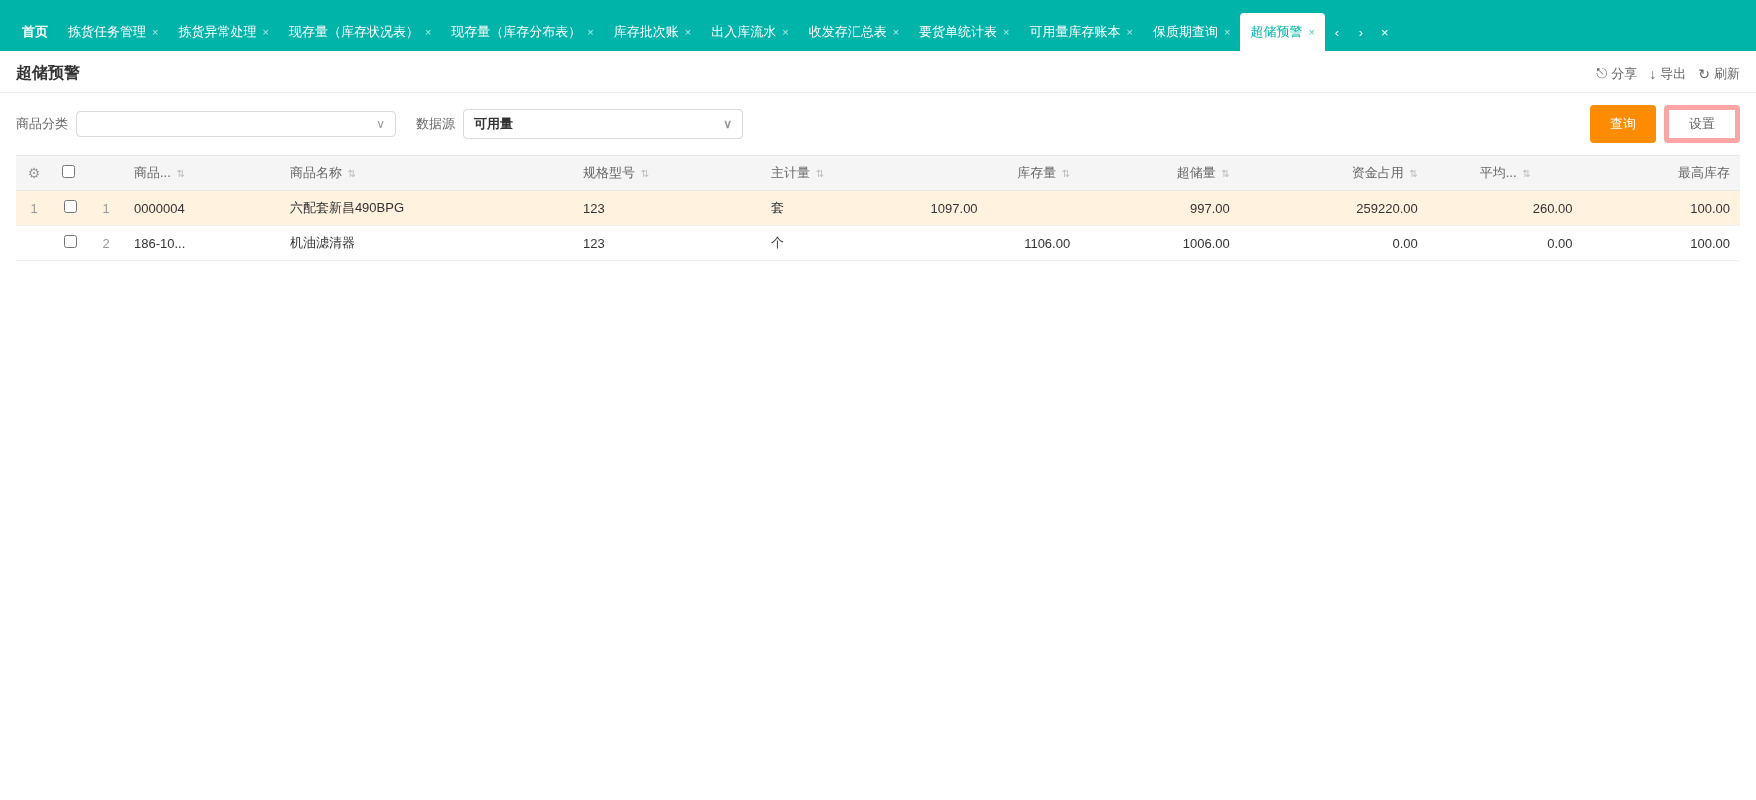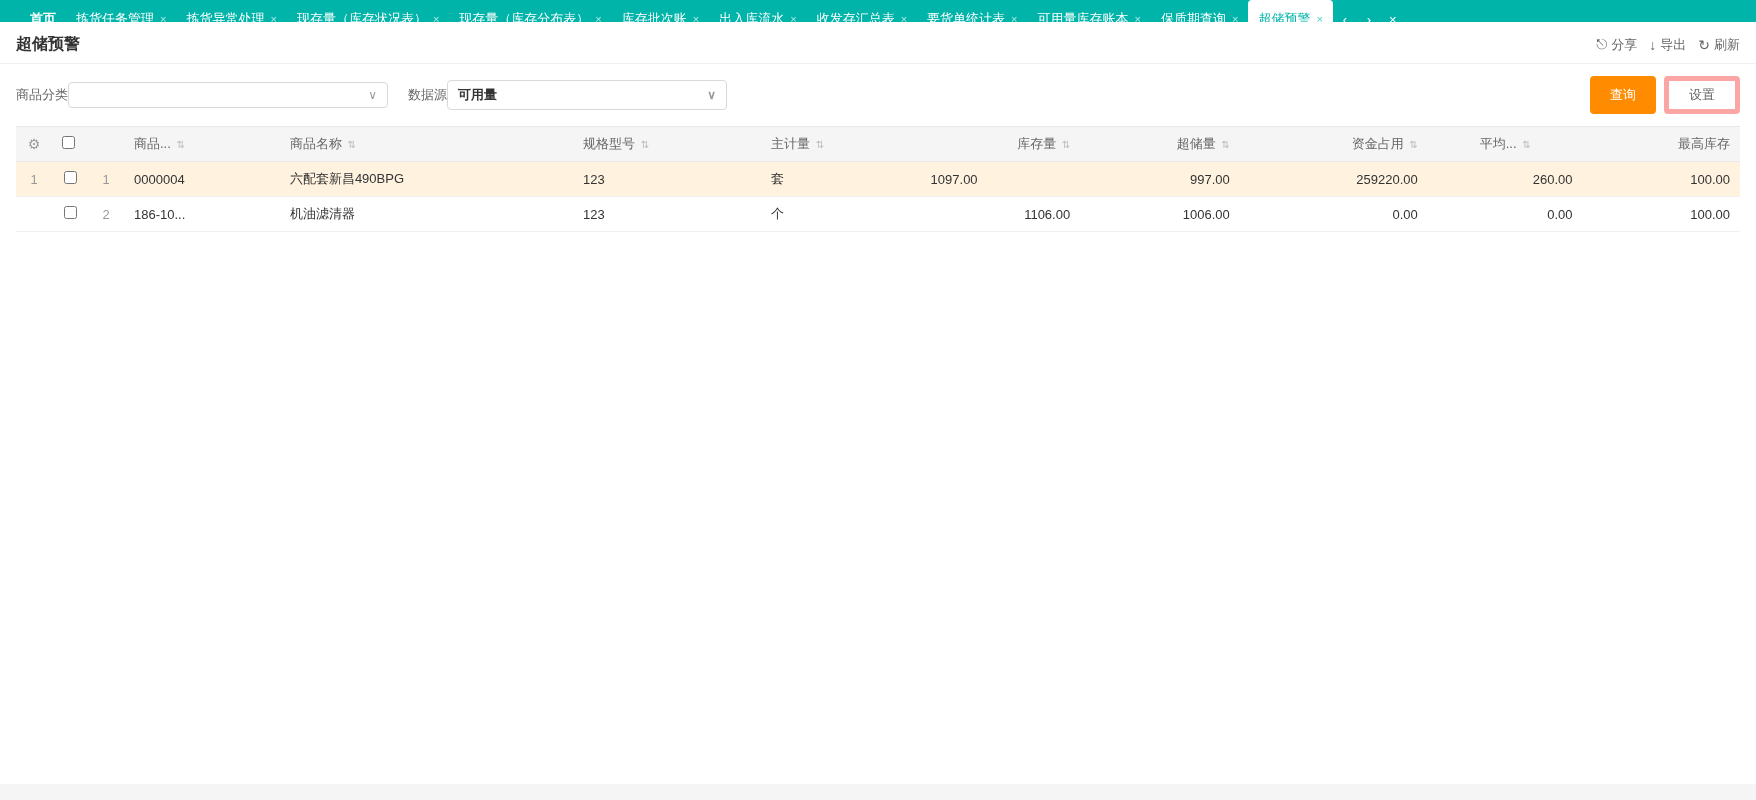--- a/index.html
+++ b/index.html
@@ -1,24 +1,24 @@
 <!DOCTYPE html>
 <html><head>
   <meta charset="utf-8">
   <style>
     * { box-sizing: border-box; margin: 0; padding: 0; }
     body { font-family: "Microsoft YaHei", Arial, sans-serif; font-size: 13px; background: #f5f5f5; color: #333; }
 
     
     .top-nav {
       display: flex;
-      align-items: flex-start;
+      align-items: flex-end;
       background: #00b4aa;
-      height: 22px;
-      padding: 0 20px;
+      height: 51px;
+      padding: 0 12px;
       overflow: hidden;
     }
     .top-nav-item {
       display: flex;
       align-items: center;
       padding: 0 10px;
       height: 38px;
       color: #fff;
       font-size: 13px;
       cursor: pointer;
@@ -88,21 +88,21 @@
     .filter-bar {
       display: flex;
       align-items: center;
       padding: 12px 16px;
       gap: 20px;
       flex-wrap: wrap;
     }
     .filter-item {
       display: flex;
       align-items: center;
-      gap: 0;
+      gap: 8px;
     }
     .filter-label {
       color: #666;
       font-size: 13px;
       white-space: nowrap;
     }
     .filter-select {
       display: flex;
       align-items: center;
       border: 1px solid #d9d9d9;

